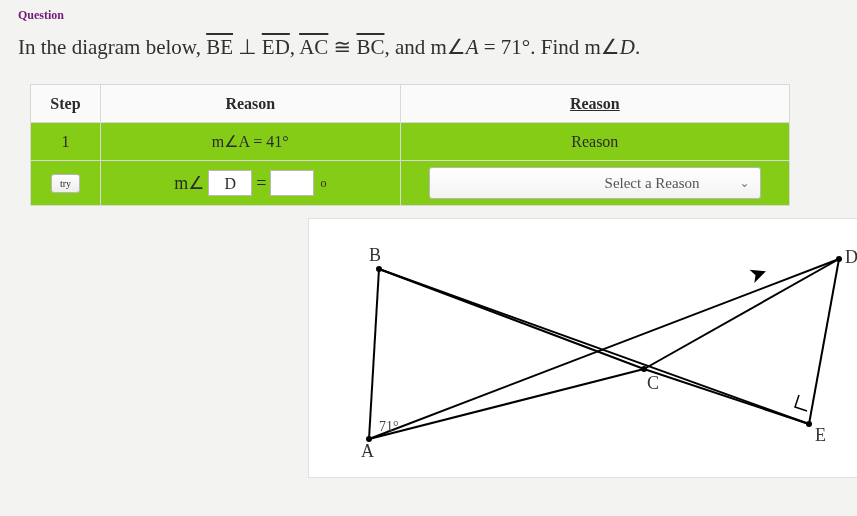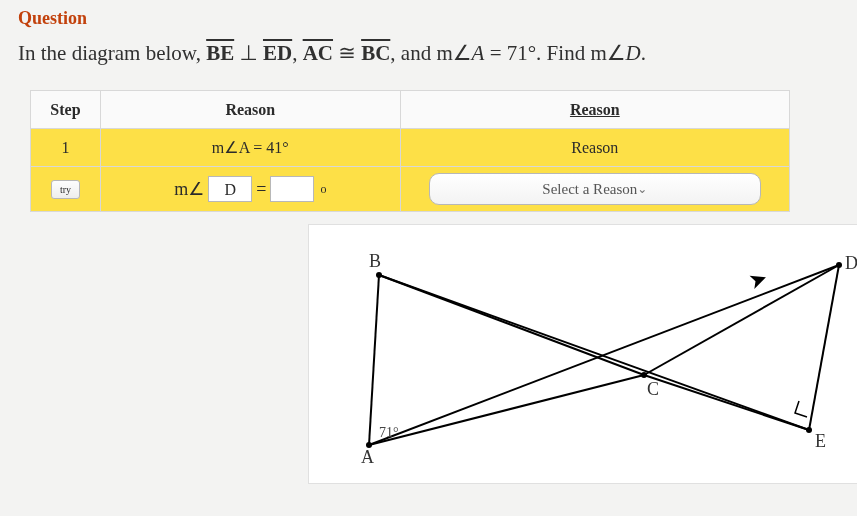--- a/index.html
+++ b/index.html
@@ -7,36 +7,36 @@
     margin: 0;
     width: 857px;
     height: 516px;
     font-family: Georgia, 'Times New Roman', serif;
     background: #f3f3f2;
     color: #2b2b2b;
     overflow: hidden;
     padding: 8px 18px;
   }
   .q-header {
-    font-size: 18px;
+    font-size: 12px;
     font-weight: bold;
-    color: #c2410c;
+    color: #701a75;
     margin-bottom: 10px;
   }
   .q-text {
     font-size: 21px;
     color: #303030;
     margin-bottom: 22px;
     line-height: 1.4;
   }
-  .overline { text-decoration: overline; font-weight: bold; }
+  .overline { text-decoration: overline; }
   table.steps {
     width: 760px;
     border-collapse: collapse;
-    background: #fde047;
+    background: #84cc16;
     font-size: 16px;
     margin-left: 12px;
   }
   table.steps th, table.steps td {
     border: 1px solid #d8d8d8;
     padding: 6px 10px;
     text-align: center;
     vertical-align: middle;
     height: 38px;
   }
@@ -67,29 +67,30 @@
     text-align:center;
     font-size:16px;
     padding:0 6px;
   }
   .deg-sup { font-size:12px; vertical-align: top; margin-left:2px;}
   .select-reason {
     width: 90%;
     height: 32px;
     border:1px solid #b7b7b7;
     background:linear-gradient(#fff,#f3f3f3);
-    border-radius:10px;
+    border-radius:3px;
     display:flex;
     align-items:center;
-    justify-content:center;
+    justify-content:flex-end;
     padding:0 10px;
     margin: 0 auto;
     font-size:15px;
     color:#555;
     cursor:pointer;
+    gap:40px;
   }
   .chev {
     font-size:12px;
     color:#777;
   }
   .diagram-wrap {
     margin-left: 290px;
     margin-top: 12px;
     width: 550px;
     height: 260px;

